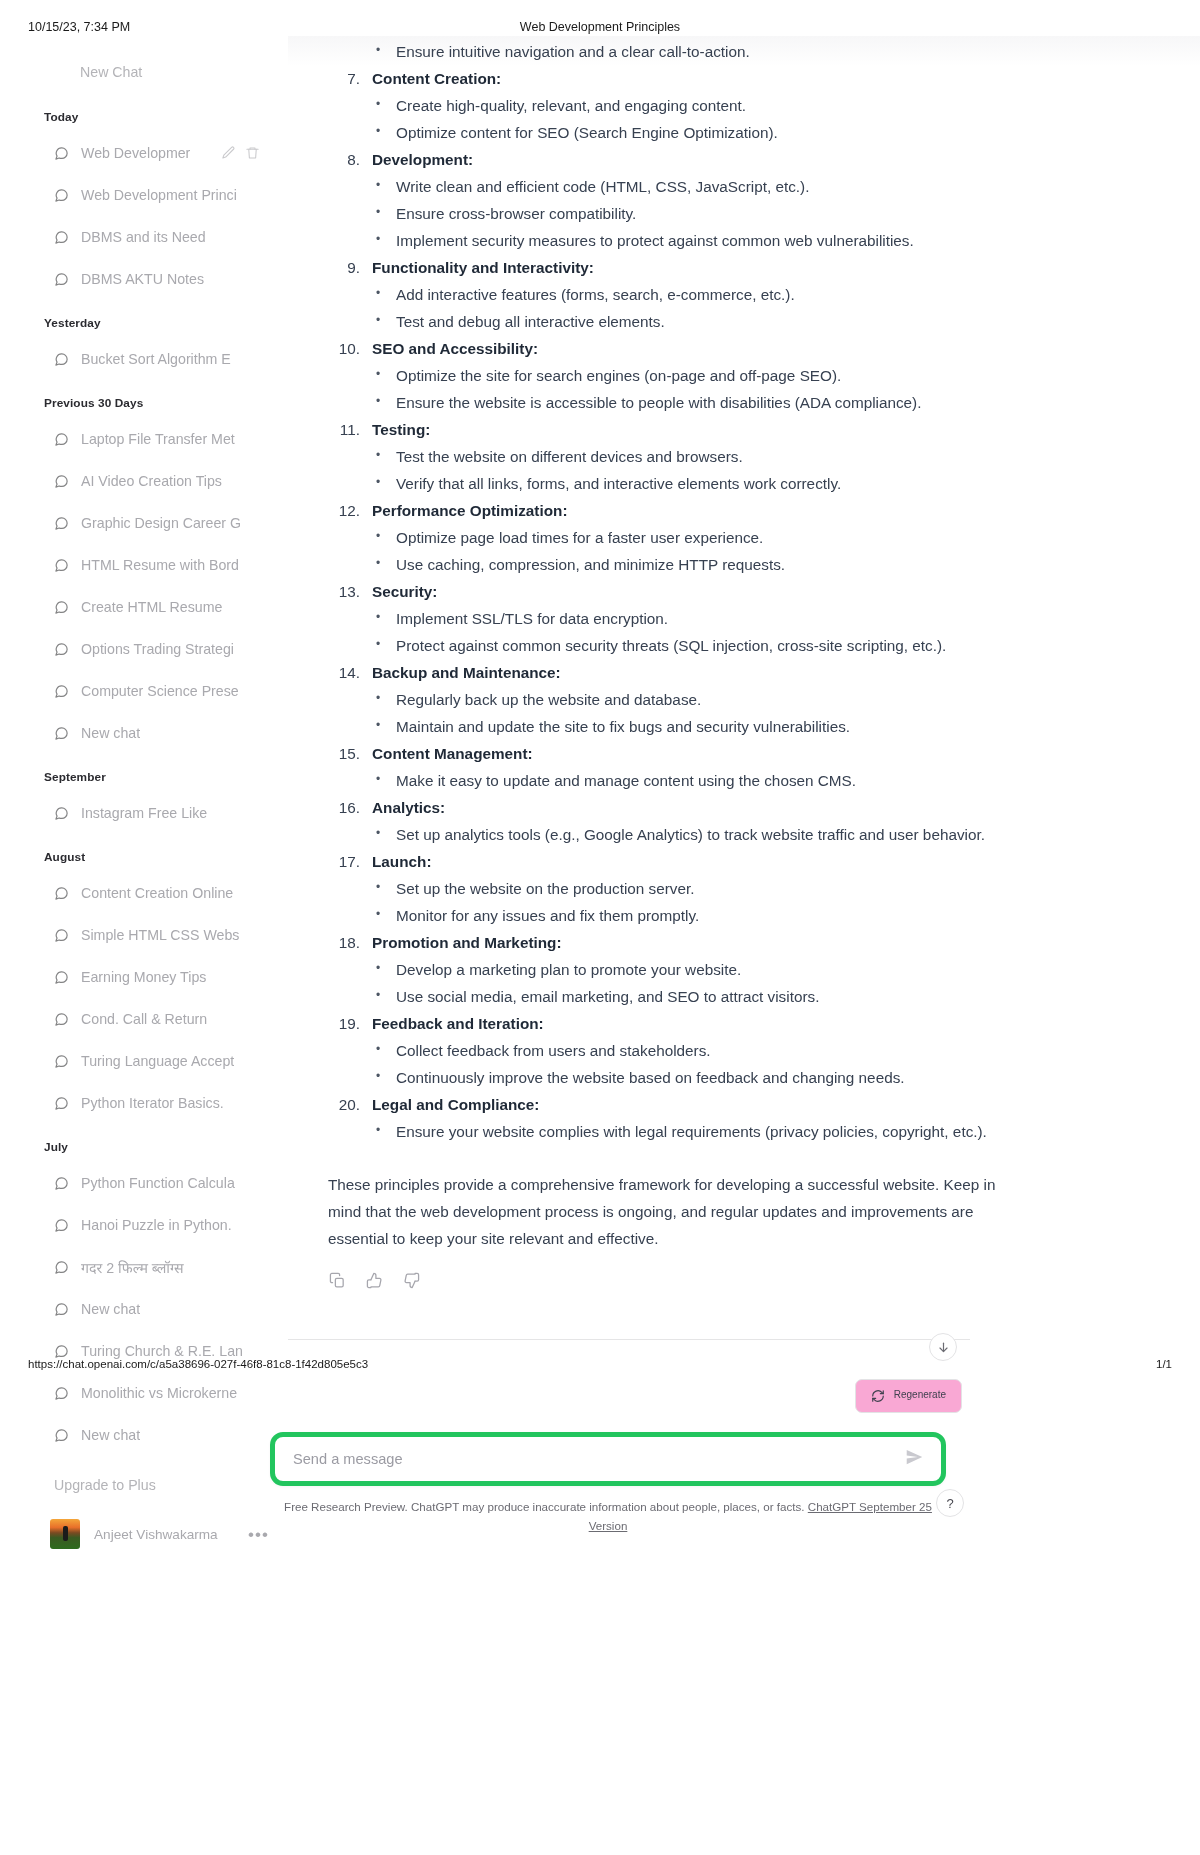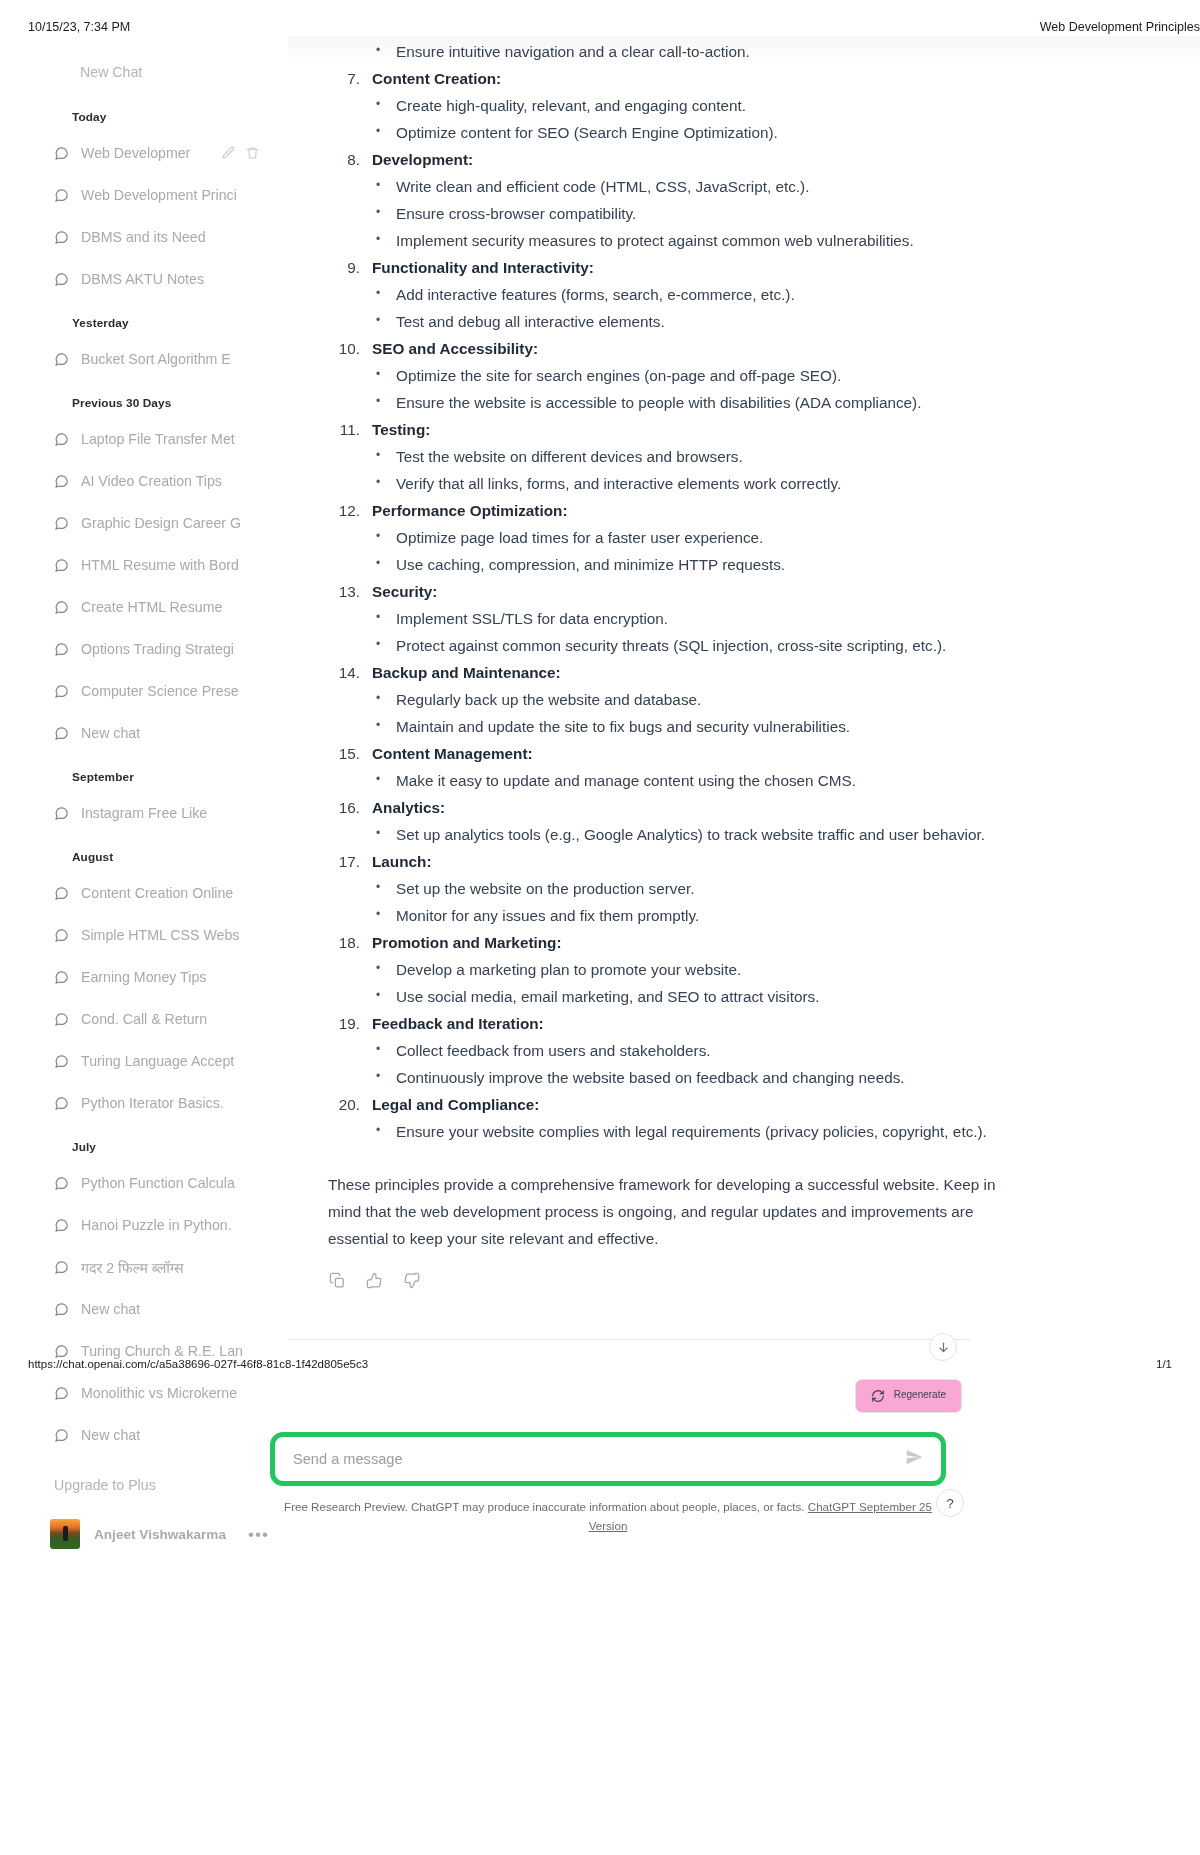--- a/index.html
+++ b/index.html
@@ -22,21 +22,21 @@
   .print-header {
     position: absolute;
     top: 18px; left: 0; right: 0;
     height: 18px;
     display: flex;
     align-items: center;
     font-size: 12.5px;
     color: #1a1a1a;
   }
   .print-header .ph-date { position: absolute; left: 28px; }
-  .print-header .ph-title { position: absolute; left: 0; right: 0; text-align: right; }
+  .print-header .ph-title { position: absolute; left: 0; right: 0; text-align: center; }
 
   
   .print-footer {
     position: absolute;
     bottom: 12px; left: 0; right: 0;
     height: 16px;
     font-size: 11.5px;
     color: #1a1a1a;
   }
   .print-footer .pf-url { position: absolute; left: 28px; }
@@ -54,21 +54,21 @@
   }
   .new-chat {
     height: 44px;
     display: flex;
     align-items: center;
     padding-left: 80px;
     font-size: 14.2px;
     color: #b4b4b8;
   }
   .sb-group-label {
-    padding: 16px 0 8px 72px;
+    padding: 16px 0 8px 44px;
     font-size: 11.8px;
     font-weight: bold;
     color: #2b2b30;
     letter-spacing: 0.1px;
   }
   .sb-item {
     position: relative;
     height: 42px;
     display: flex;
     align-items: center;
@@ -129,21 +129,21 @@
   .avatar::after {
     content: "";
     position: absolute;
     left: 42%; top: 22%;
     width: 18%; height: 52%;
     background: #1b1b1b;
     border-radius: 2px;
   }
   .user-name {
     font-size: 13.6px;
-    font-weight: bold;
+    font-weight: normal;
     color: #a9a9ae;
   }
   .user-dots {
     position: absolute;
     left: 248px;
     top: 50%;
     transform: translateY(-50%);
     color: #a9a9ae;
     font-size: 17px;
     letter-spacing: 1px;

